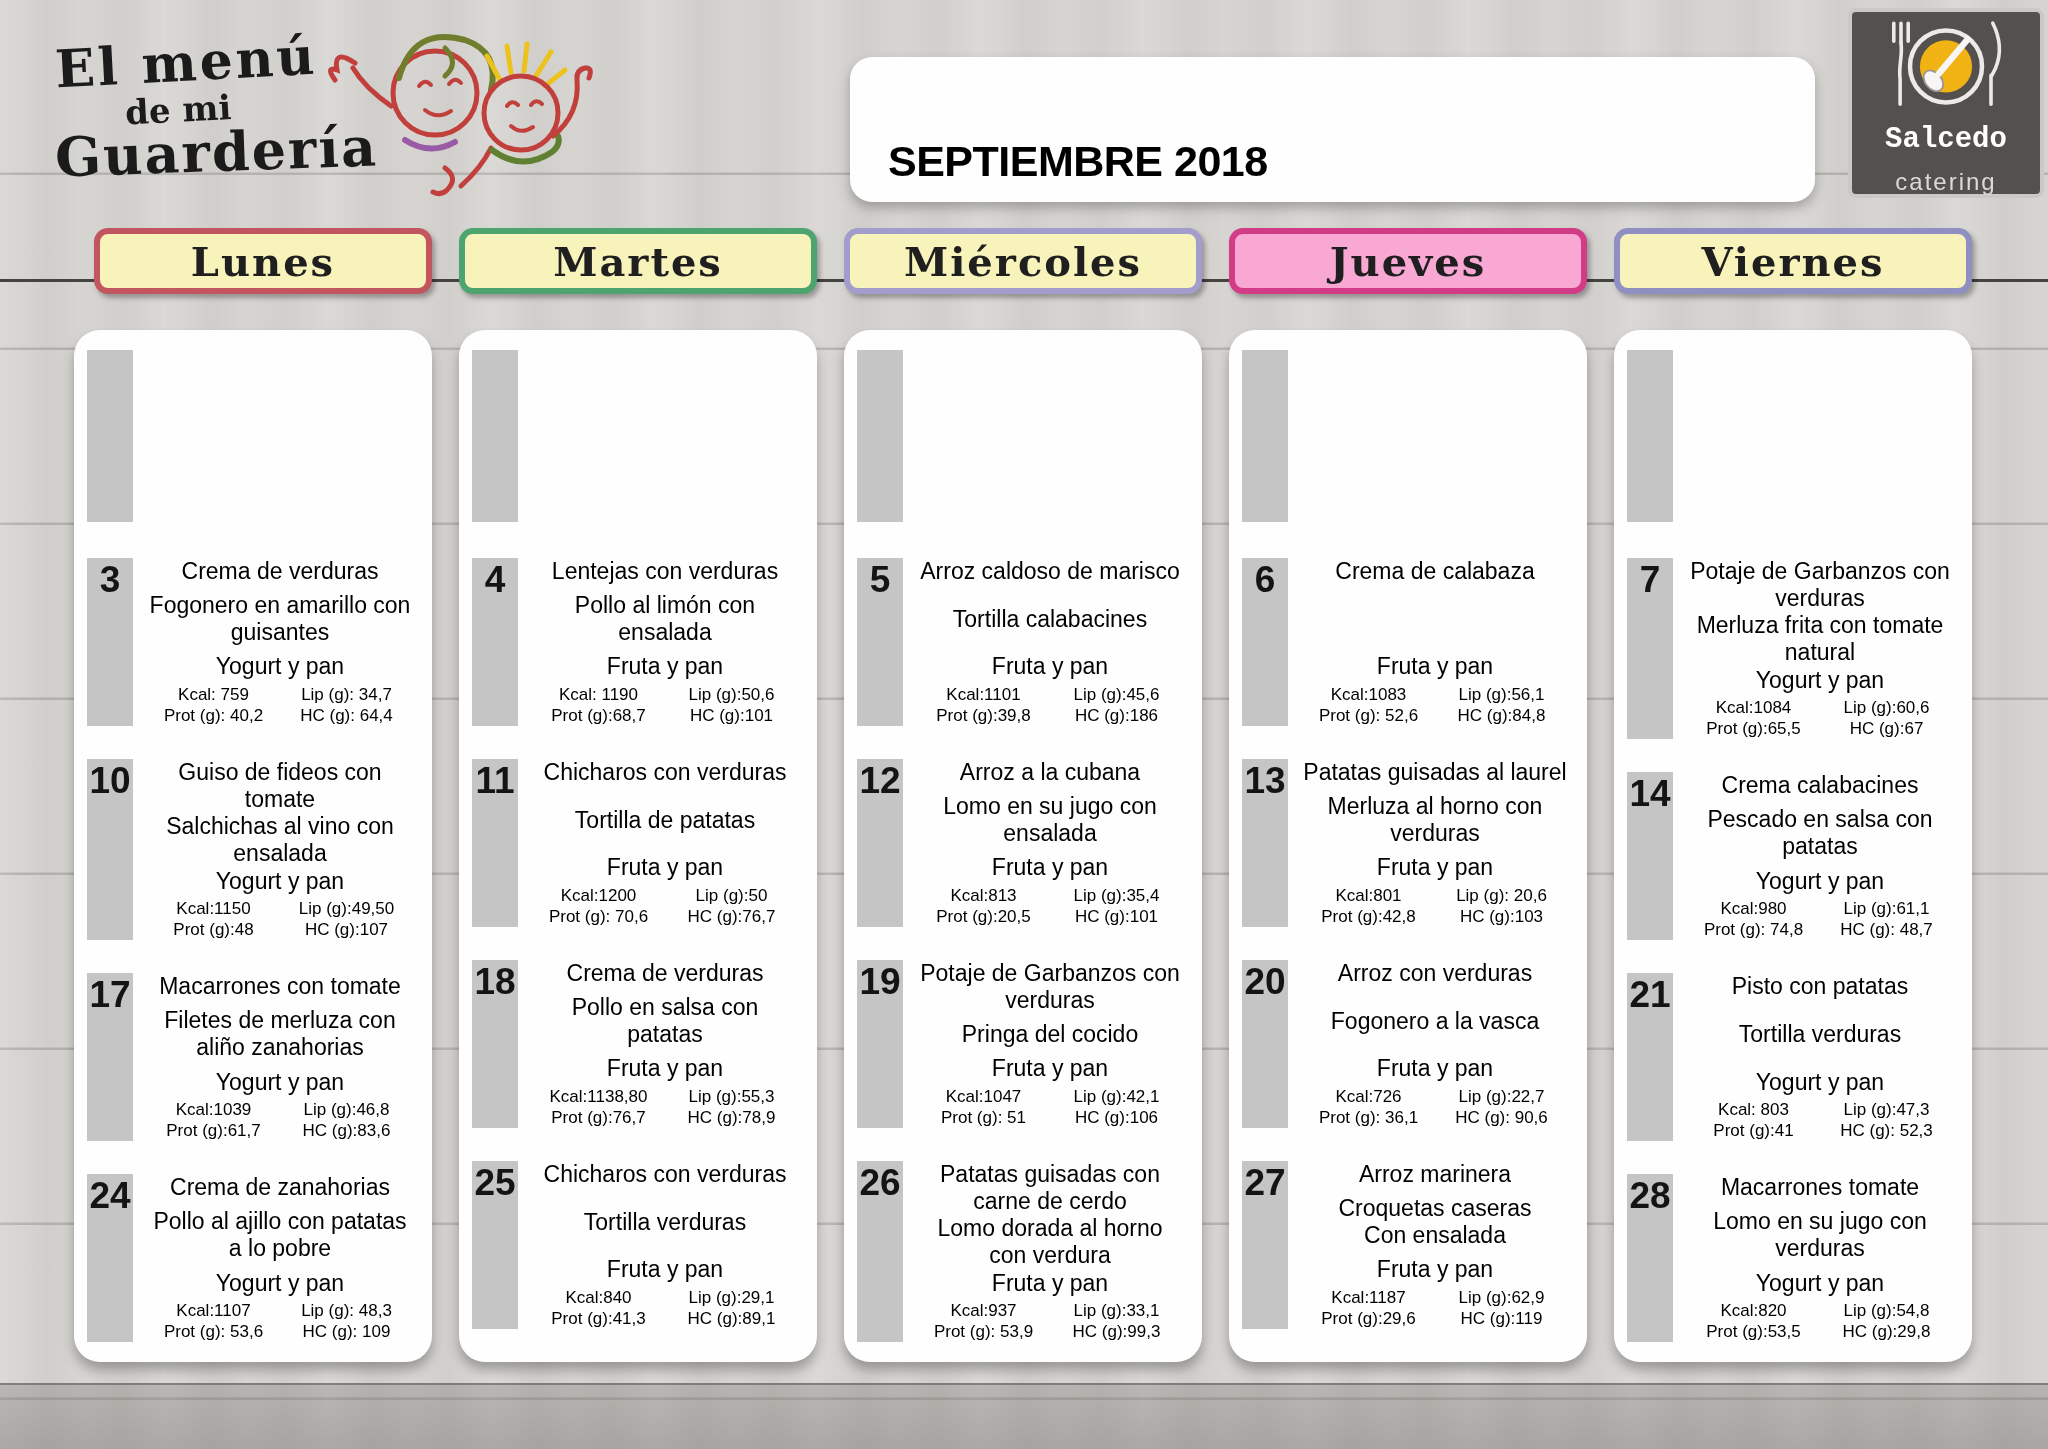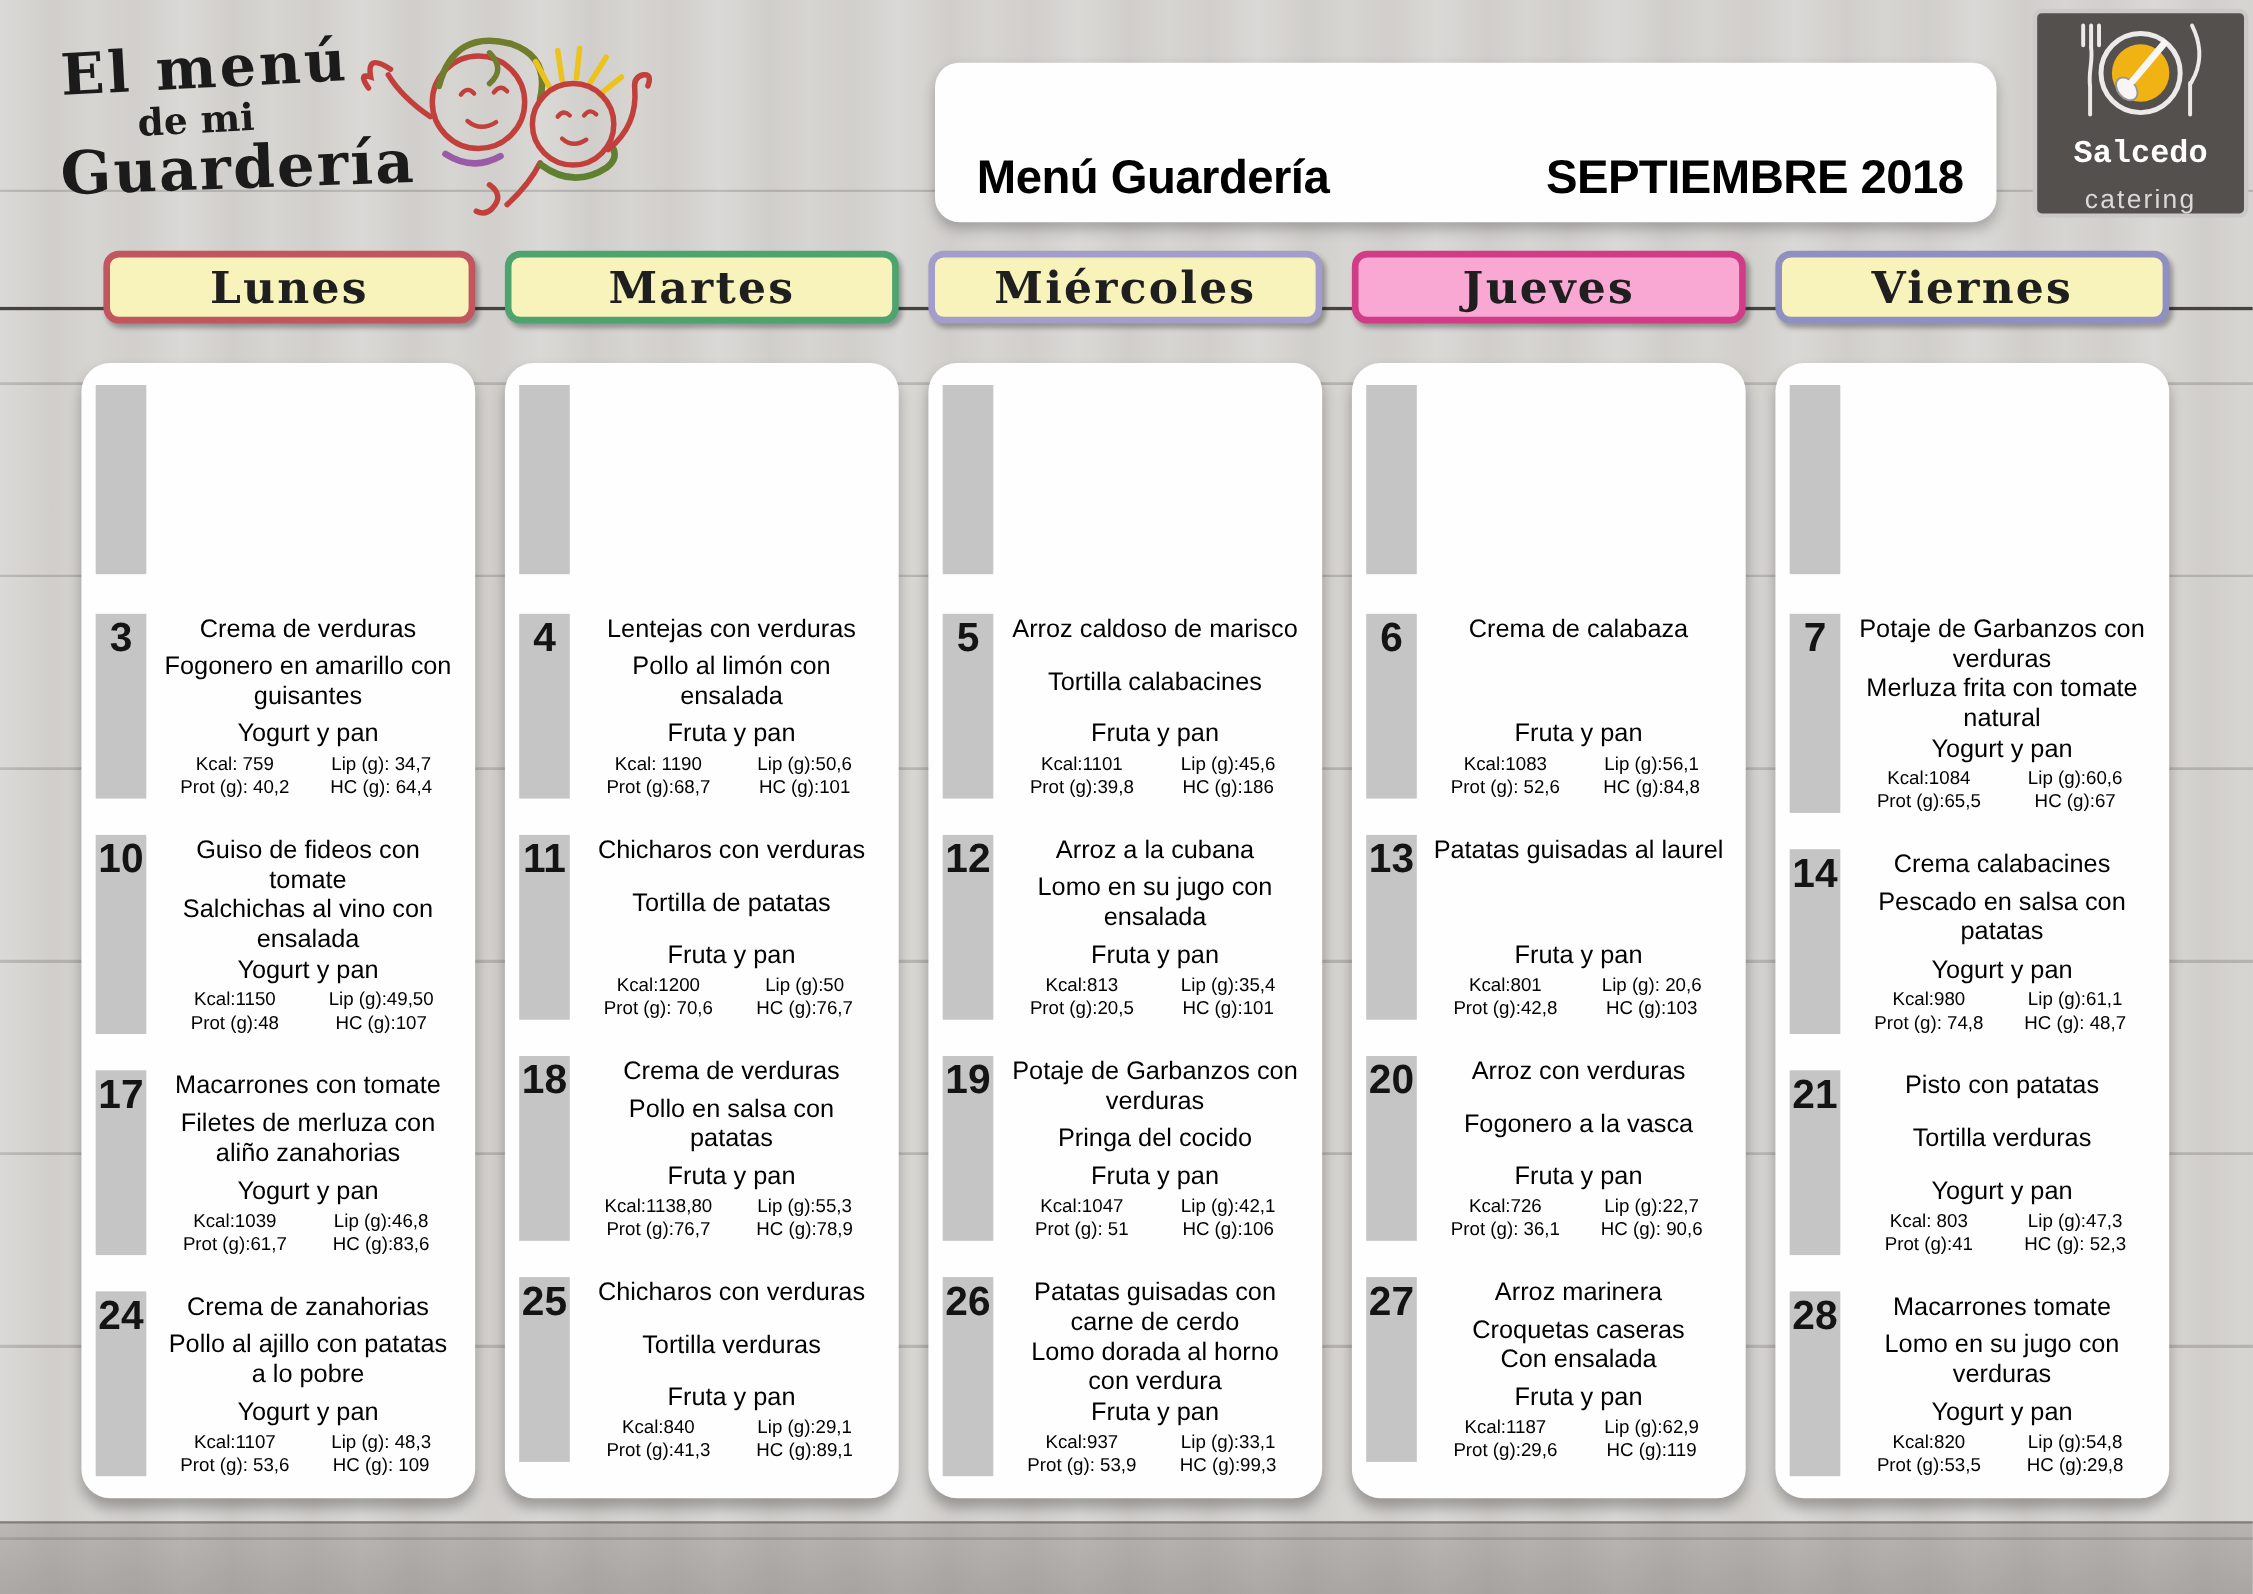--- a/index.html
+++ b/index.html
@@ -90,21 +90,20 @@
     <path d="M236 87 q 5 -7 11 -1" stroke="#c2403c" stroke-width="4"></path>
     <path d="M216 108 q 10 9 22 1" stroke="#c2403c" stroke-width="4"></path>
     <path d="M196 130 Q 186 150 166 168" stroke="#c2403c" stroke-width="5"></path>
     <path d="M197 132 q 30 22 60 2 q 9 -7 6 -16" stroke="#5e8030" stroke-width="6"></path>
     <path d="M258 118 Q 285 96 282 62 Q 281 52 290 50 Q 298 49 294 60" stroke="#c2403c" stroke-width="5"></path>
   </g>
 </svg>
 
 <div class="title-card">
   <div class="title-row">
-    <span>Menú Guardería</span>
     <span>SEPTIEMBRE 2018</span>
   </div>
 </div>
 
 <div class="brand">
   <svg viewBox="0 0 160 120" width="158" height="118">
     <g fill="none" stroke="#eceae8" stroke-linecap="round">
       <path d="M22 8 v20 M30 8 v22 M38 8 v20" stroke-width="4"></path>
       <path d="M30 30 C 32 46 27 54 29 70 L 29 98" stroke-width="4"></path>
       <path d="M132 8 q 13 26 3 50 l -4 8" stroke-width="4"></path>
@@ -381,20 +380,21 @@
         </div>
       </div>
     </div>
   </div>
       <div class="menu-row">
     <div class="row-bar">
       <span class="date">13</span>
     </div>
     <div class="row-text">
       <div class="course">Patatas guisadas al laurel</div>
+      <div class="course">Merluza al horno con verduras</div>
       <div class="bottom">
         <div class="course dessert">Fruta y pan</div>
         <div class="nutrition">
           <span class="nut">Kcal:801</span>
           <span class="nut">Lip (g): 20,6</span>
           <span class="nut">Prot (g):42,8</span>
           <span class="nut">HC (g):103</span>
         </div>
       </div>
     </div>

